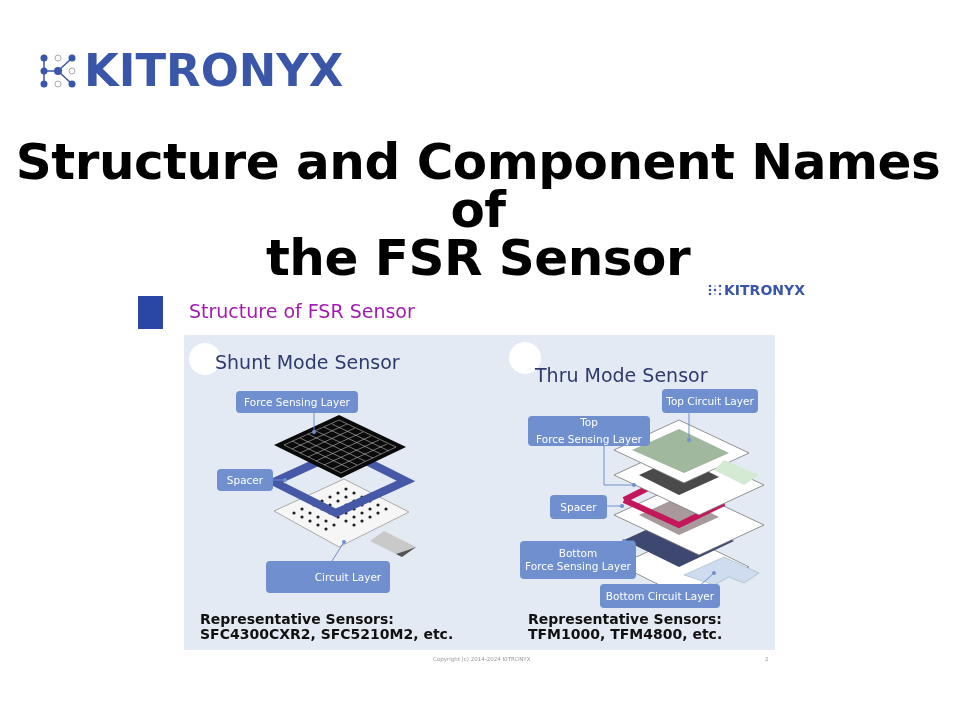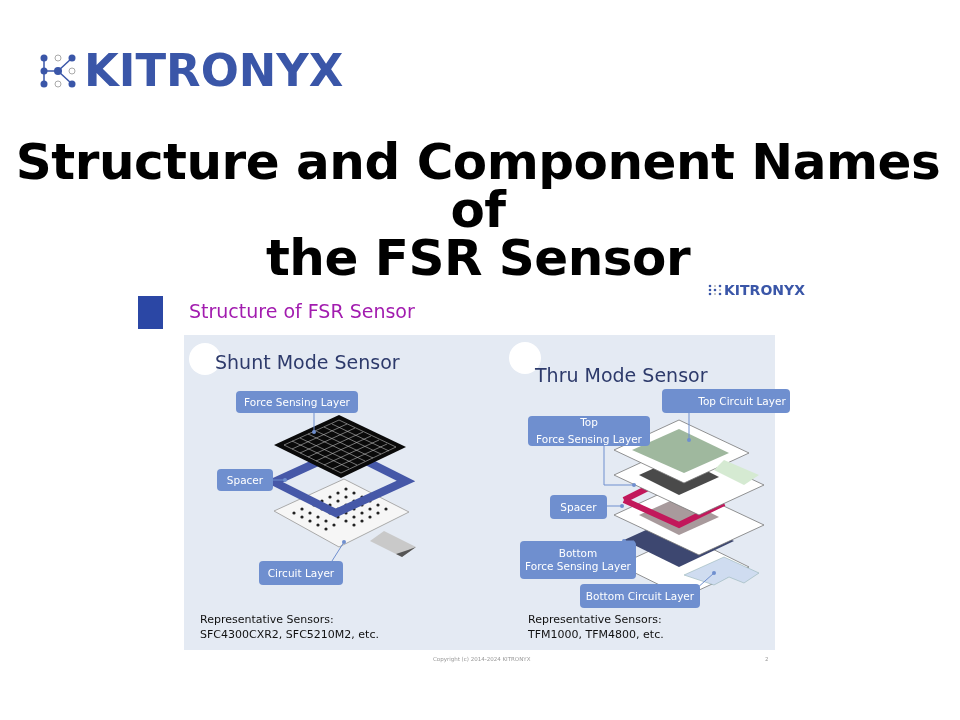--- a/index.html
+++ b/index.html
@@ -20,21 +20,21 @@
   .small-logo { position: absolute; left: 708px; top: 282px; display: flex; align-items: center; }
   .small-logo .t { font-family: "DejaVu Sans", sans-serif; font-weight: bold; font-size: 14px; color: #3a56a8; }
   .panel { position: absolute; left: 184px; top: 335px; width: 591px; height: 315px; background: #e4eaf3; }
   .col-title { position: absolute; font-family: "DejaVu Sans", sans-serif; font-size: 19px; color: #2d3a6b; margin-left: 13px; }
   .circle { position: absolute; width: 32px; height: 32px; border-radius: 50%; background: #fff; }
   .pill {
     position: absolute; background: #6f8fcf; color: #fff; border-radius: 4px;
     font-family: "DejaVu Sans", sans-serif; font-size: 10.5px; text-align: center; line-height: 13px;
     display: flex; align-items: center; justify-content: center; flex-direction: column;
   }
-  .rep { position: absolute; font-family: "DejaVu Sans", sans-serif; font-weight: normal; font-size: 11px; color: #111; line-height: 15px; }
+  .rep { position: absolute; font-family: "DejaVu Sans", sans-serif; font-weight: bold; font-size: 14px; color: #111; line-height: 15px; }
   .footer { position: absolute; top: 656px; font-family: "DejaVu Sans", sans-serif; font-size: 5.5px; color: #999; }
   svg.diagram { position: absolute; left: 0; top: 0; }
 </style>
 </head>
 <body>
 
 <div class="logo">
   <svg class="logo-mark" viewBox="0 0 42 42">
     <line x1="6" y1="8" x2="6" y2="34" stroke="#3a56a8" stroke-width="1.5"></line>
     <line x1="6" y1="21" x2="20" y2="21" stroke="#3a56a8" stroke-width="1.5"></line>
@@ -179,39 +179,39 @@
     <polyline points="450,213 450,206 440,206" fill="none" stroke="#6f8fcf" stroke-width="1"></polyline>
     <circle cx="440" cy="206" r="2" fill="#6f8fcf"></circle>
     <line x1="512" y1="254" x2="530" y2="238" stroke="#6f8fcf" stroke-width="1"></line>
     <circle cx="530" cy="238" r="2" fill="#6f8fcf"></circle>
   </svg>
 
   <div class="circle" style="left:5px;top:8px;"></div>
   <div class="col-title" style="left:18px;top:16px;">Shunt Mode Sensor</div>
   <div class="pill" style="left:52px;top:56px;width:122px;height:22px;">Force Sensing Layer</div>
   <div class="pill" style="left:33px;top:134px;width:56px;height:22px;">Spacer</div>
-  <div class="pill" style="left:75px;top:226px;width:84px;height:24px;">Circuit Layer</div>
+  <div class="pill" style="left:82px;top:226px;width:84px;height:32px;padding-left:40px;">Circuit Layer</div>
   <div class="rep" style="left:16px;top:277px;">
     <div>Representative Sensors:</div>
     <div>SFC4300CXR2, SFC5210M2, etc.</div>
   </div>
 
   <div class="circle" style="left:325px;top:7px;"></div>
   <div class="col-title" style="left:338px;top:29px;">Thru Mode Sensor</div>
-  <div class="pill" style="left:478px;top:54px;width:96px;height:24px;padding-left:32px;">Top Circuit Layer</div>
+  <div class="pill" style="left:478px;top:54px;width:96px;height:24px;">Top Circuit Layer</div>
   <div class="pill" style="left:344px;top:81px;width:122px;height:30px;justify-content:space-between;">
     <span>Top</span>
     <span>Force Sensing Layer</span>
   </div>
   <div class="pill" style="left:366px;top:160px;width:57px;height:24px;">Spacer</div>
   <div class="pill" style="left:336px;top:206px;width:116px;height:38px;">
     <span>Bottom</span>
     <span>Force Sensing Layer</span>
   </div>
-  <div class="pill" style="left:396px;top:249px;width:120px;height:24px;">Bottom Circuit Layer</div>
+  <div class="pill" style="left:416px;top:249px;width:120px;height:24px;">Bottom Circuit Layer</div>
   <div class="rep" style="left:344px;top:277px;">
     <div>Representative Sensors:</div>
     <div>TFM1000, TFM4800, etc.</div>
   </div>
 </div>
 
 <div class="footer" style="left:433px;">Copyright (c) 2014-2024 KITRONYX</div>
 <div class="footer" style="left:765px;">2</div>
 
 </body></html>

